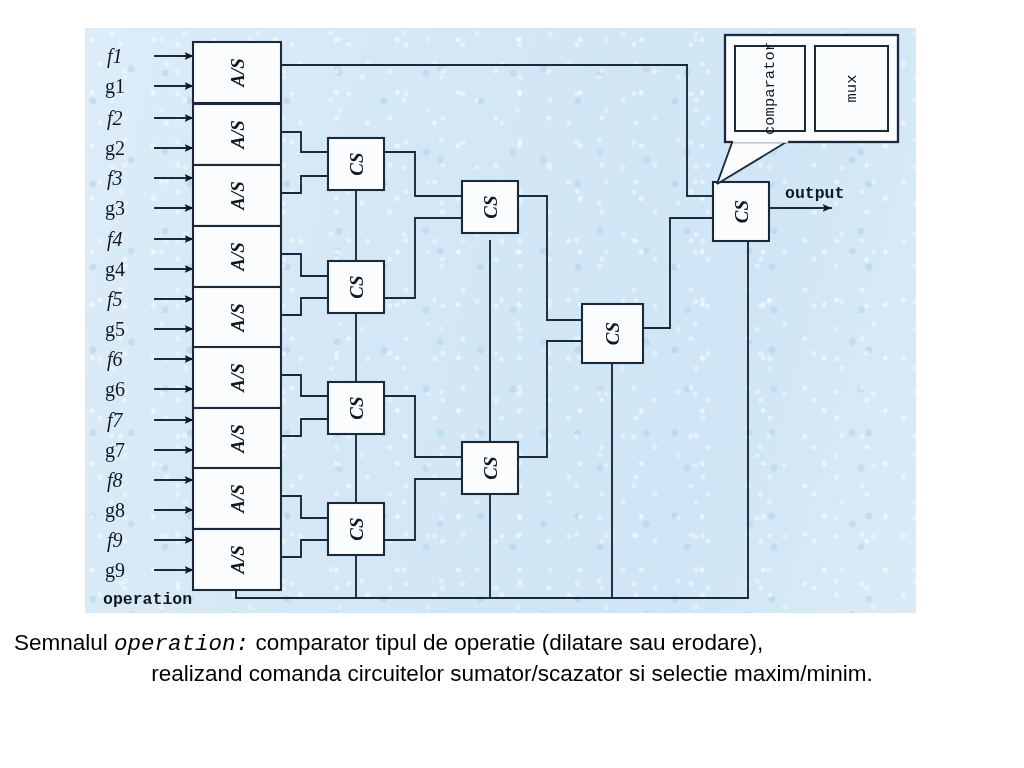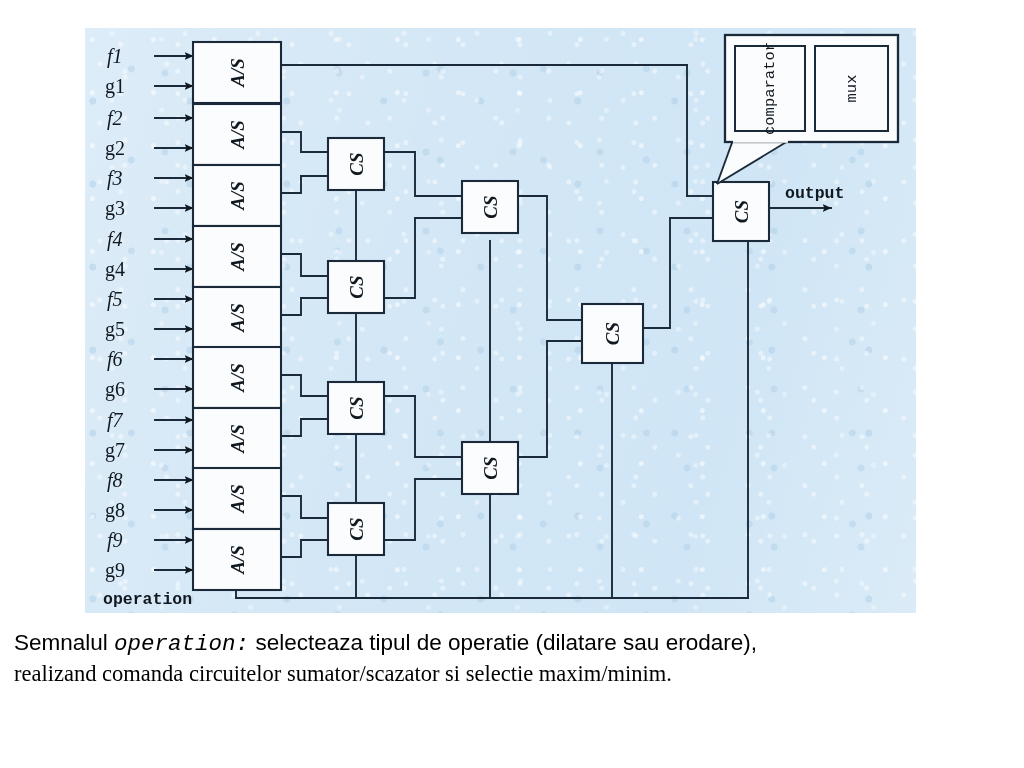--- a/index.html
+++ b/index.html
@@ -67,22 +67,21 @@
     line-height: 29px;
     color: #000000;
     text-align: justify;
     font-weight: 400;
   }
   #caption .em {
     font-style: italic;
     font-family: Liberation Mono, monospace;
   }
   #caption .line2 {
-    text-align: left;
-    font-family: Liberation Serif, serif;
+    text-align: center;
   }
 </style>
 </head>
 <body>
 
 <div id="slide">
 
   <div id="figure">
 
     <svg id="svg-layer" viewBox="0 0 831 585" xmlns="http://www.w3.org/2000/svg">
@@ -280,17 +279,17 @@
         <text x="18" y="576" font-family="'Liberation Mono', monospace" font-size="16.5" font-weight="700">operation</text>
         <text x="700" y="170" font-family="'Liberation Mono', monospace" font-size="16.5" font-weight="700">output</text>
       </g>
 
     </svg>
   </div>
 
   <div id="caption">
     <div class="line1"><span>Semnalul</span>
       <span class="em">operation:</span>
-      <span>selecteaza tipul de operatie (dilatare sau erodare),</span></div>
+      <span>comparator tipul de operatie (dilatare sau erodare),</span></div>
     <div class="line2">realizand comanda circuitelor sumator/scazator si selectie maxim/minim.</div>
   </div>
 
 </div>
 
 </body></html>

